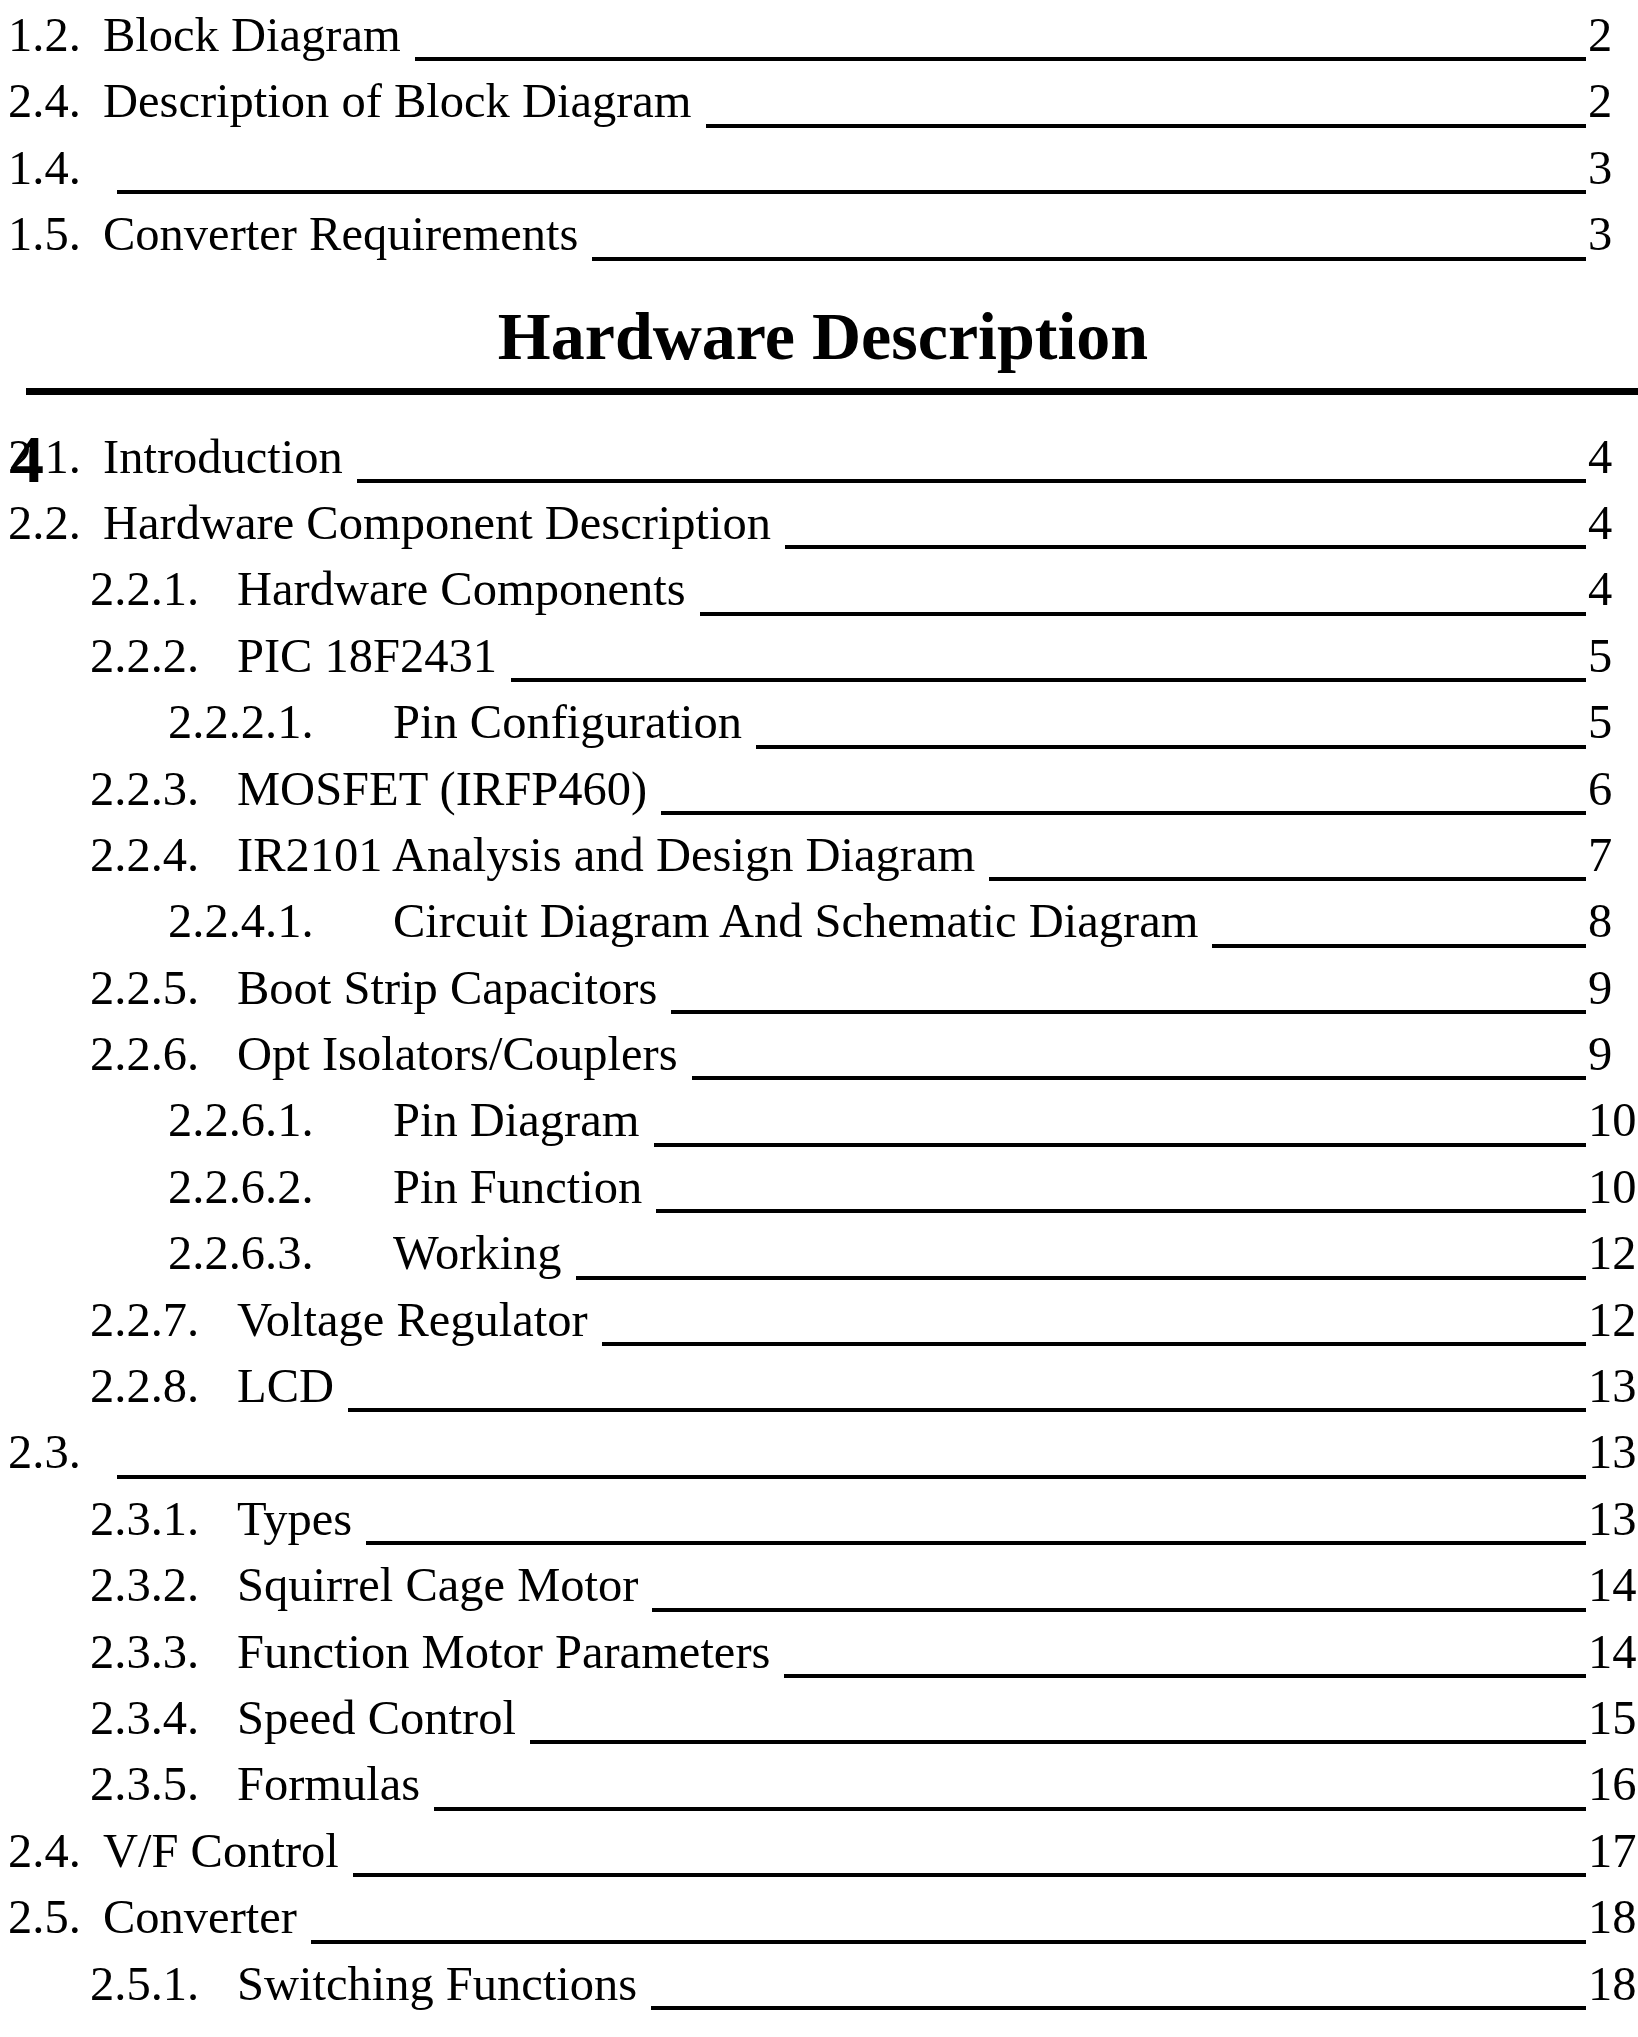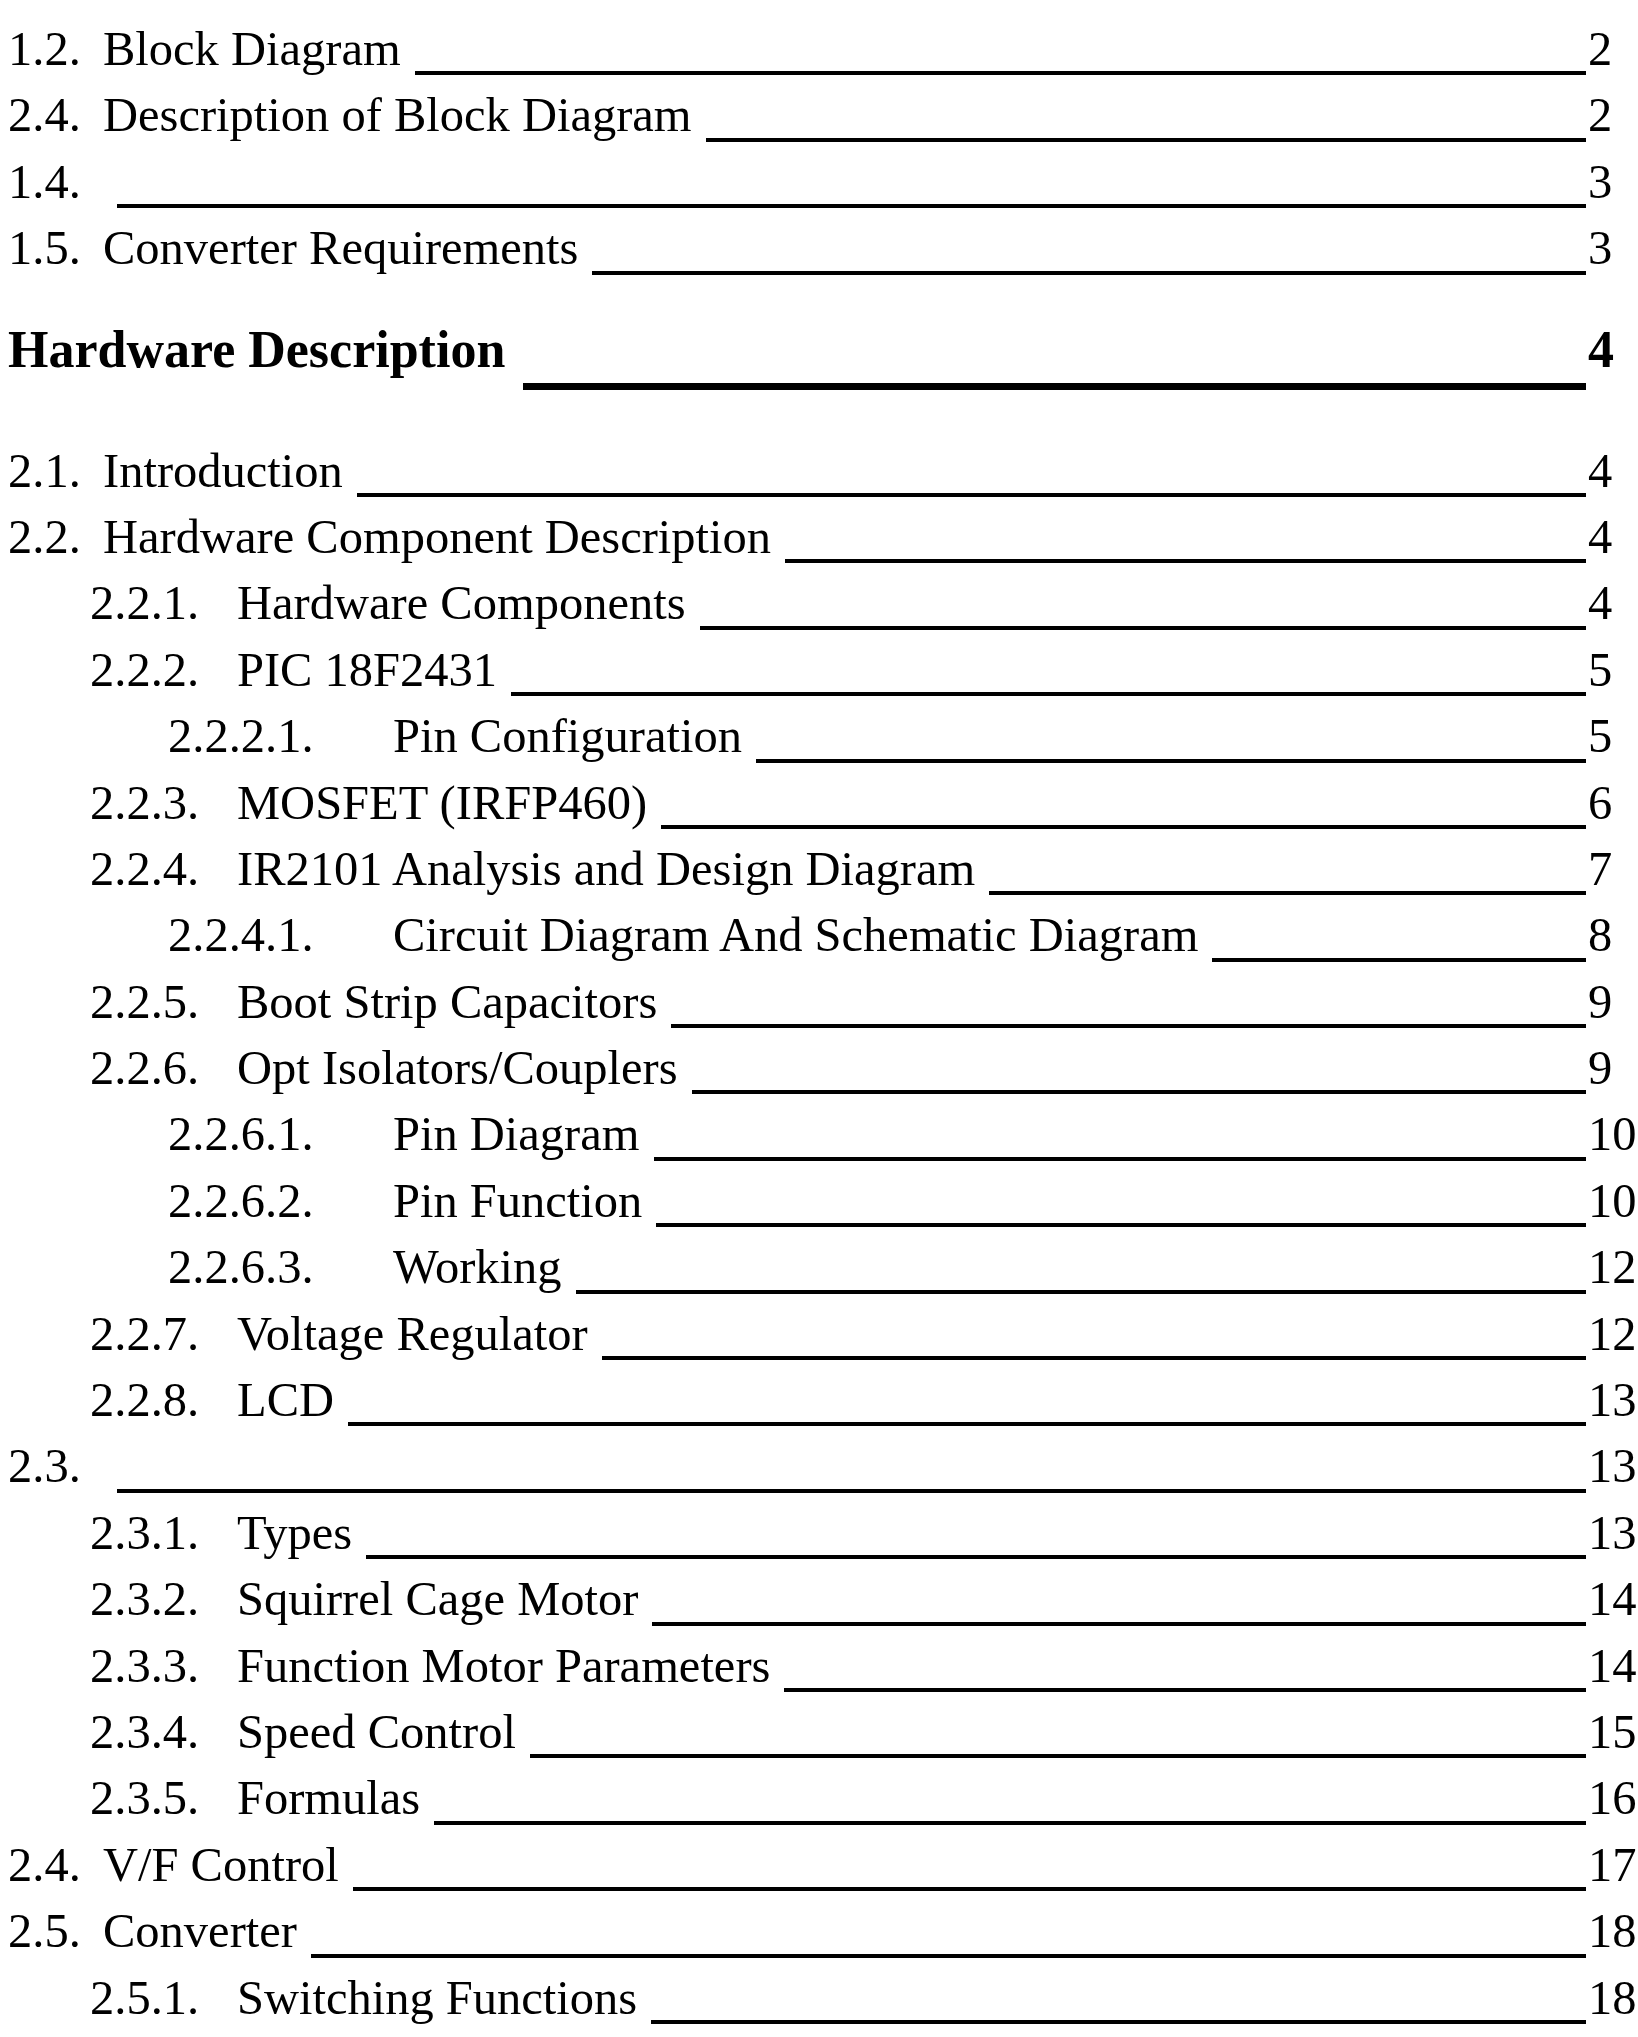--- a/index.html
+++ b/index.html
@@ -8,21 +8,21 @@
     background: #ffffff;
   }
   body {
     width: 1638px;
     height: 2037px;
     overflow: hidden;
     color: #000000;
     font-family: "Liberation Serif", "DejaVu Serif", serif;
   }
   .toc {
-    padding-top: 16px;
+    padding-top: 2px;
   }
   .toc-row {
     display: flex;
     align-items: stretch;
     height: 66.4px;
     line-height: 66.4px;
     font-size: 48.5px;
     white-space: pre;
   }
   .toc-row .num   { flex: none; }
@@ -43,24 +43,25 @@
   .lvl1 { padding-left: 8px; }
   .lvl1 .num { width: 95px; }
   .lvl2 { padding-left: 90px; }
   .lvl2 .num { width: 147px; }
   .lvl3 { padding-left: 168px; }
   .lvl3 .num { width: 225px; }
   
   .heading-row {
     height: 104px;
     line-height: 104px;
-    font-size: 52px;
+    font-size: 68px;
     font-weight: bold;
     margin-top: 16px;
     padding-left: 8px;
+    flex-direction: column;
   }
   .heading-row .leader {
     border-bottom-width: 7.5px;
     margin: 0 0 12px 18px;
   }
   
   .sec-gap { margin-top: 36px; }
 </style>
 </head>
 <body>

